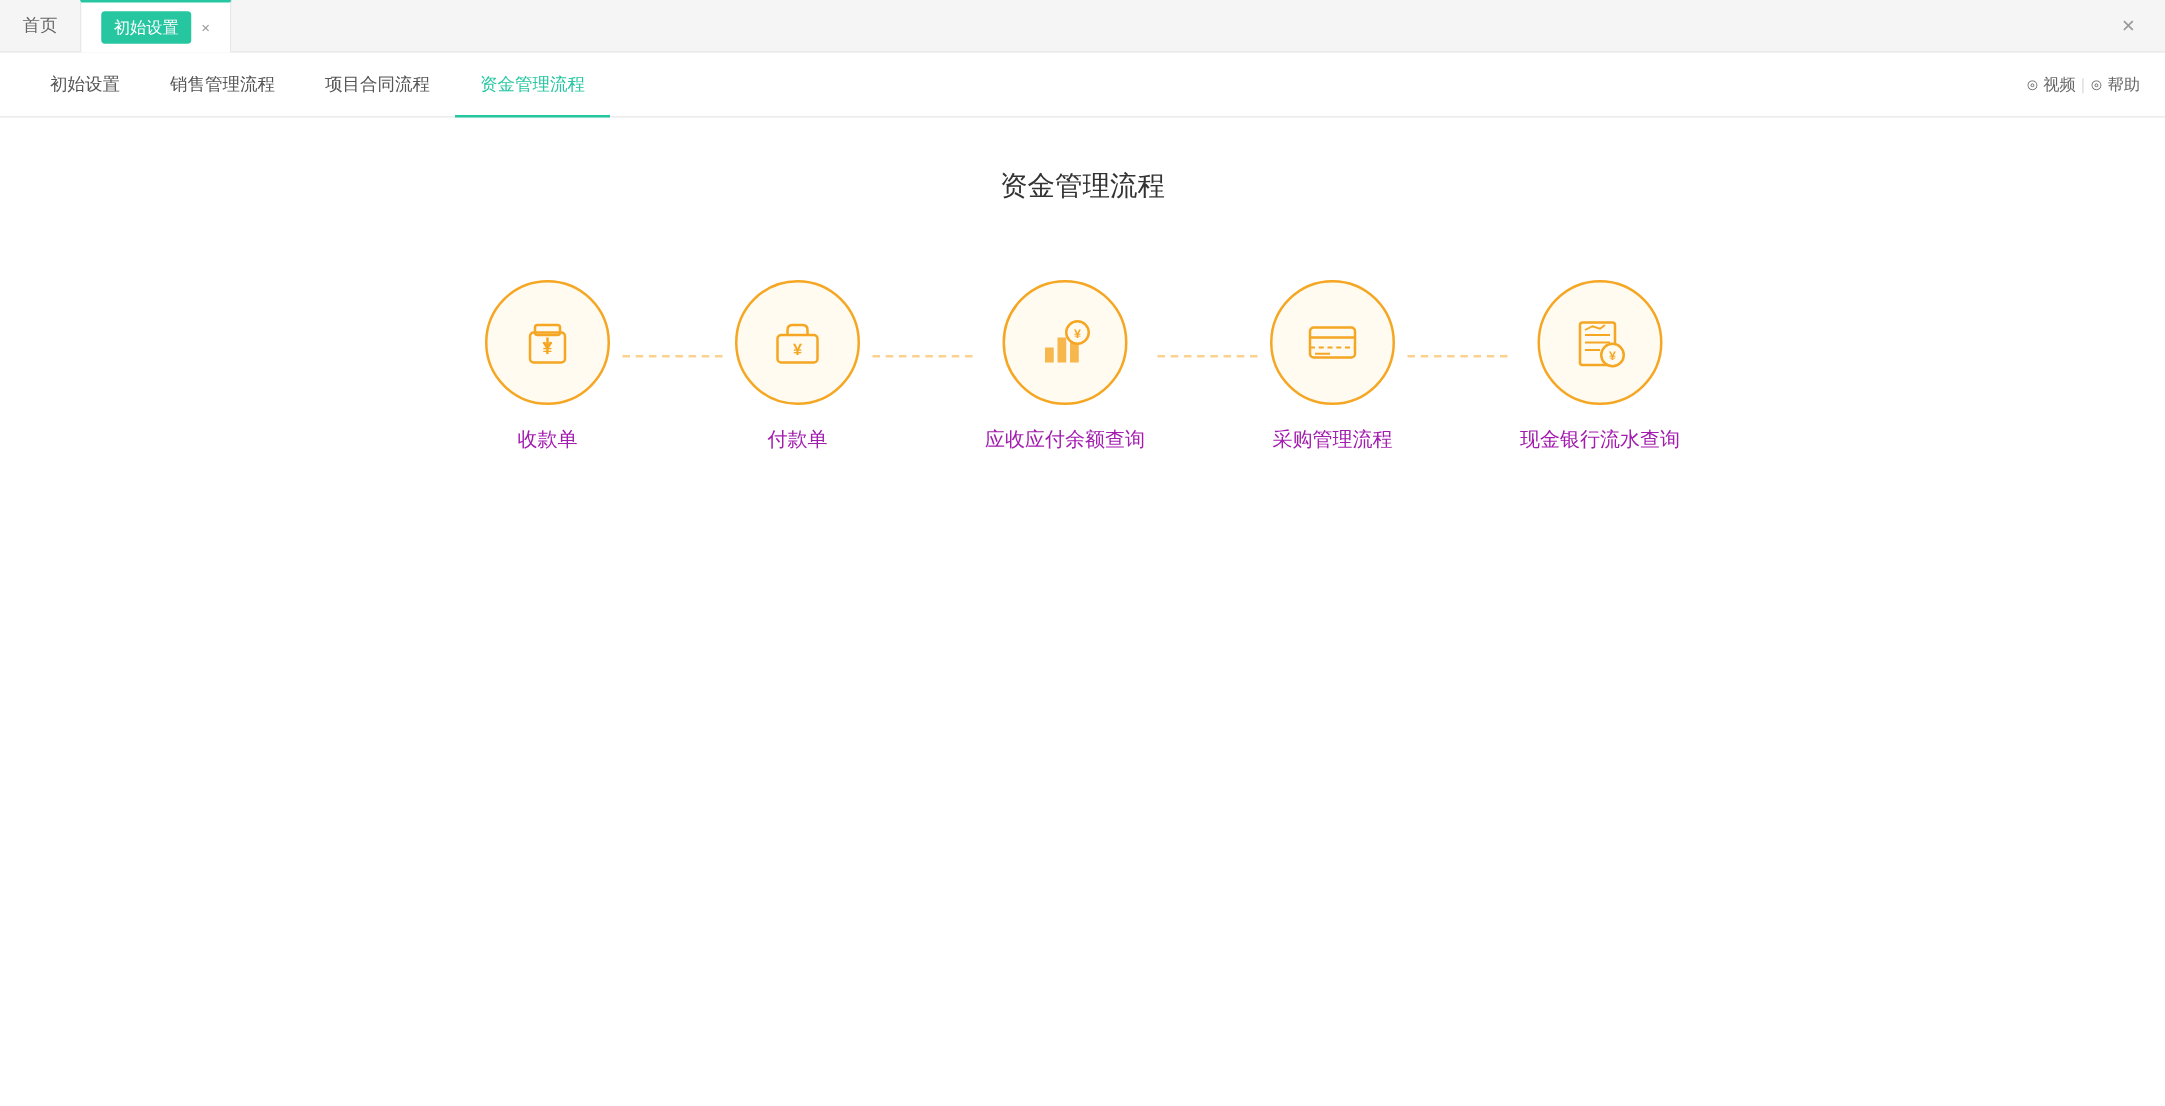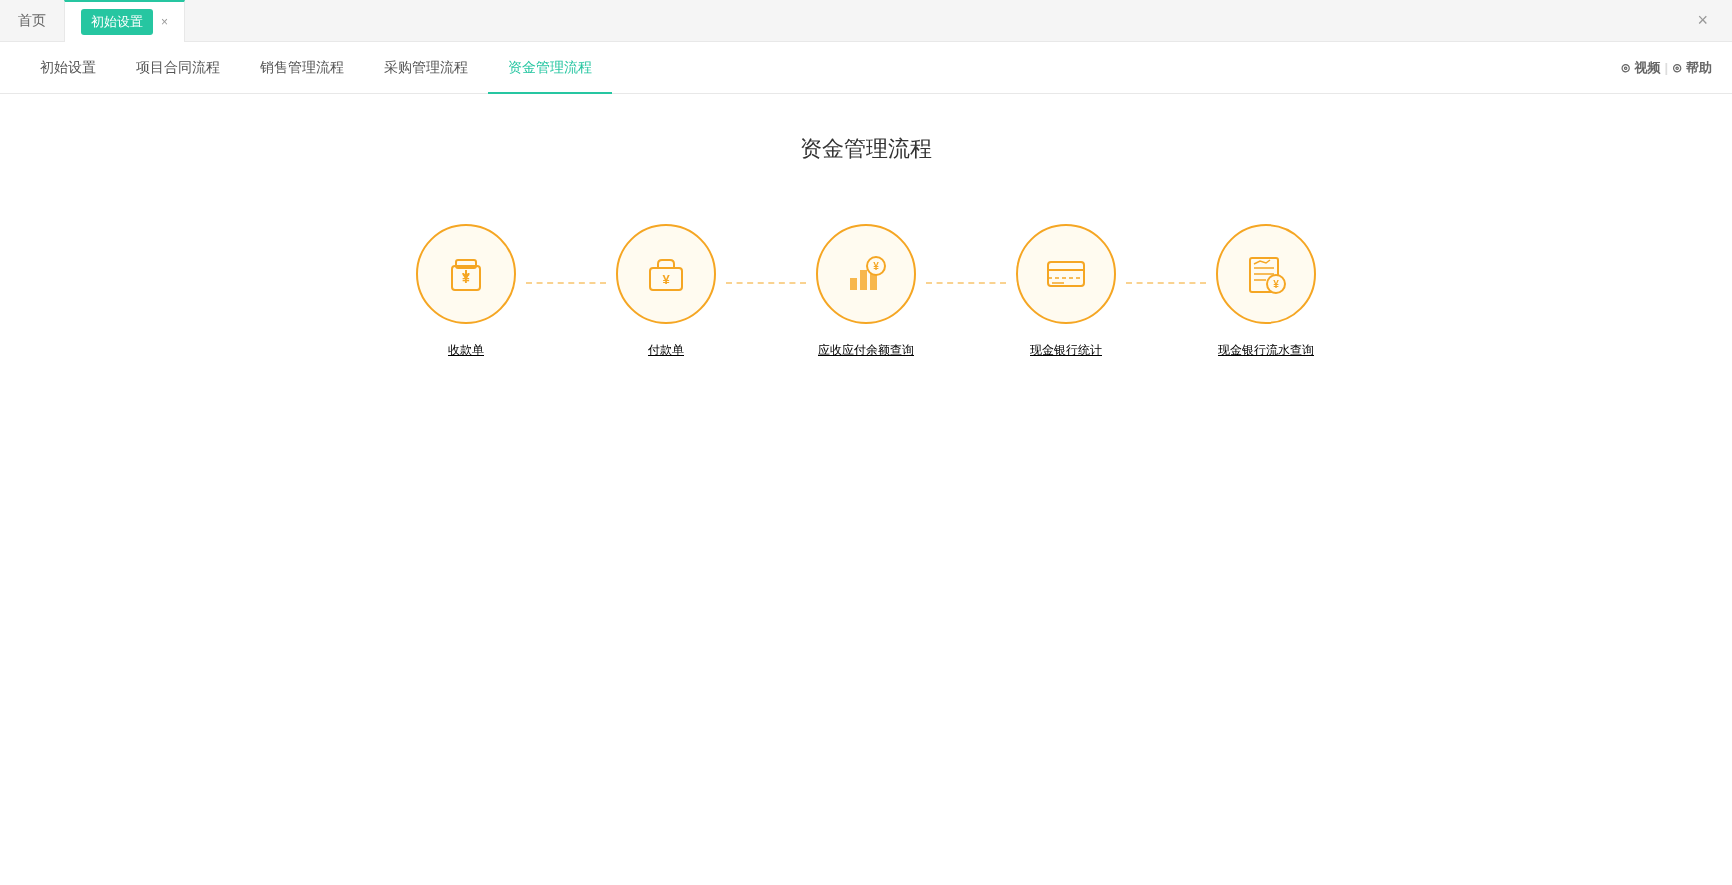--- a/index.html
+++ b/index.html
@@ -103,21 +103,20 @@
       height: 2px;
       background: #26c6a1;
     }
     .nav-right {
       margin-left: auto;
       display: flex;
       align-items: center;
       gap: 4px;
       font-size: 13px;
       color: #666;
-      font-weight: bold;
     }
     .nav-right span {
       cursor: pointer;
     }
     .nav-right .separator {
       color: #ddd;
     }
 
     
     .main-content {
@@ -160,23 +159,22 @@
       justify-content: center;
       margin-bottom: 18px;
     }
 
     .flow-circle svg {
       width: 48px;
       height: 48px;
     }
 
     .flow-label {
-      font-size: 12px;
-      color: #000000;
-      text-decoration: underline;
+      font-size: 16px;
+      color: #a21caf;
     }
 
     .flow-connector {
       display: flex;
       align-items: center;
       margin-bottom: 18px;
       padding: 0 10px;
     }
 
     .dotted-line {
@@ -197,27 +195,24 @@
   <div class="top-bar-right">
     <span class="close-icon">×</span>
   </div>
 </div>
 
 <div class="nav-bar">
   <div class="nav-item">
     <span>初始设置</span>
   </div>
   <div class="nav-item">
+    <span>销售管理流程</span>
+  </div>
+  <div class="nav-item">
     <span>项目合同流程</span>
-  </div>
-  <div class="nav-item">
-    <span>销售管理流程</span>
-  </div>
-  <div class="nav-item">
-    <span>采购管理流程</span>
   </div>
   <div class="nav-item active">
     <span>资金管理流程</span>
   </div>
   <div class="nav-right">
     <span>⊙ 视频</span>
     <span class="separator">|</span>
     <span>⊙ 帮助</span>
   </div>
 </div>
@@ -287,21 +282,21 @@
       <div class="flow-circle">
         <svg viewBox="0 0 48 48" fill="none" xmlns="http://www.w3.org/2000/svg">
 
           <rect x="6" y="12" width="36" height="24" rx="3" stroke="#f5a623" stroke-width="2" fill="none"></rect>
           <line x1="6" y1="20" x2="42" y2="20" stroke="#f5a623" stroke-width="2"></line>
           <line x1="6" y1="28" x2="42" y2="28" stroke="#f5a623" stroke-width="1.5" stroke-dasharray="4,3"></line>
 
           <line x1="10" y1="33" x2="22" y2="33" stroke="#f5a623" stroke-width="1.5"></line>
         </svg>
       </div>
-      <div class="flow-label">现金银行统计</div>
+      <div class="flow-label">采购管理流程</div>
     </div>
 
     <div class="flow-connector">
       <div class="dotted-line"></div>
     </div>
 
     <div class="flow-item">
       <div class="flow-circle">
         <svg viewBox="0 0 48 48" fill="none" xmlns="http://www.w3.org/2000/svg">
 

